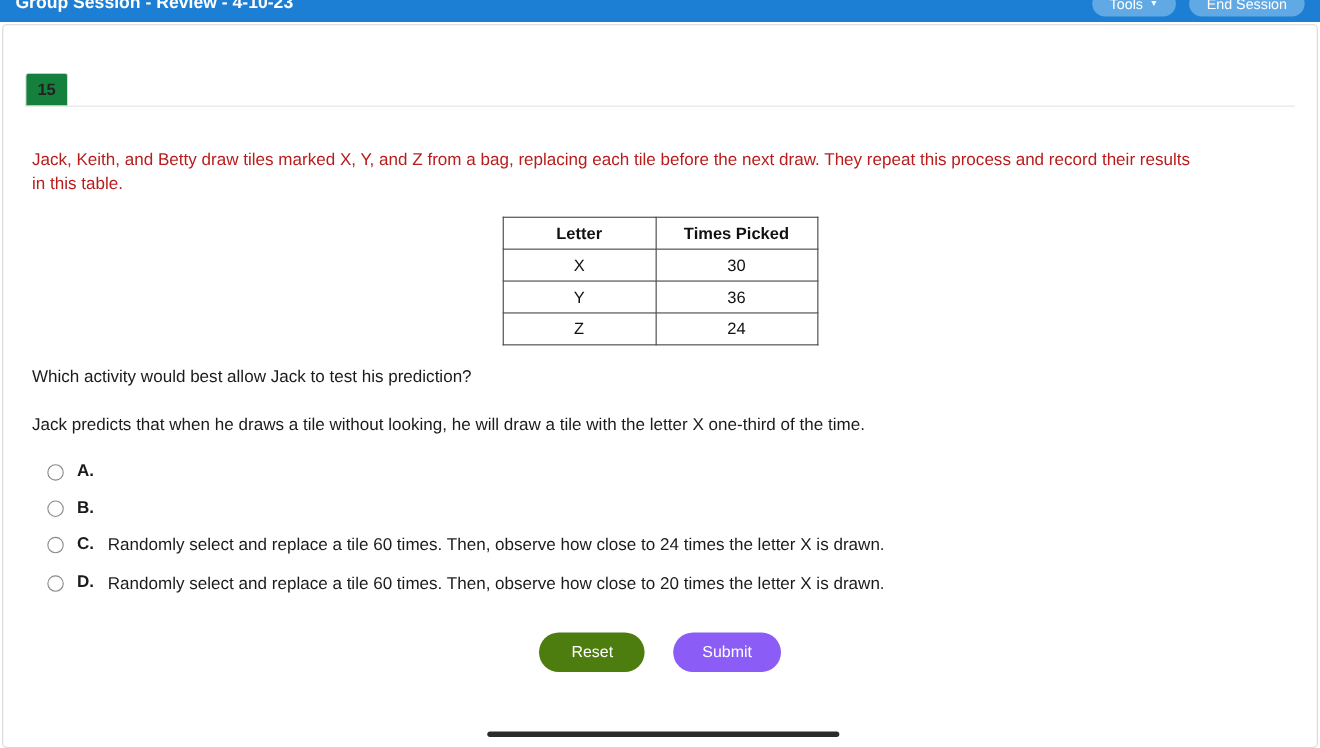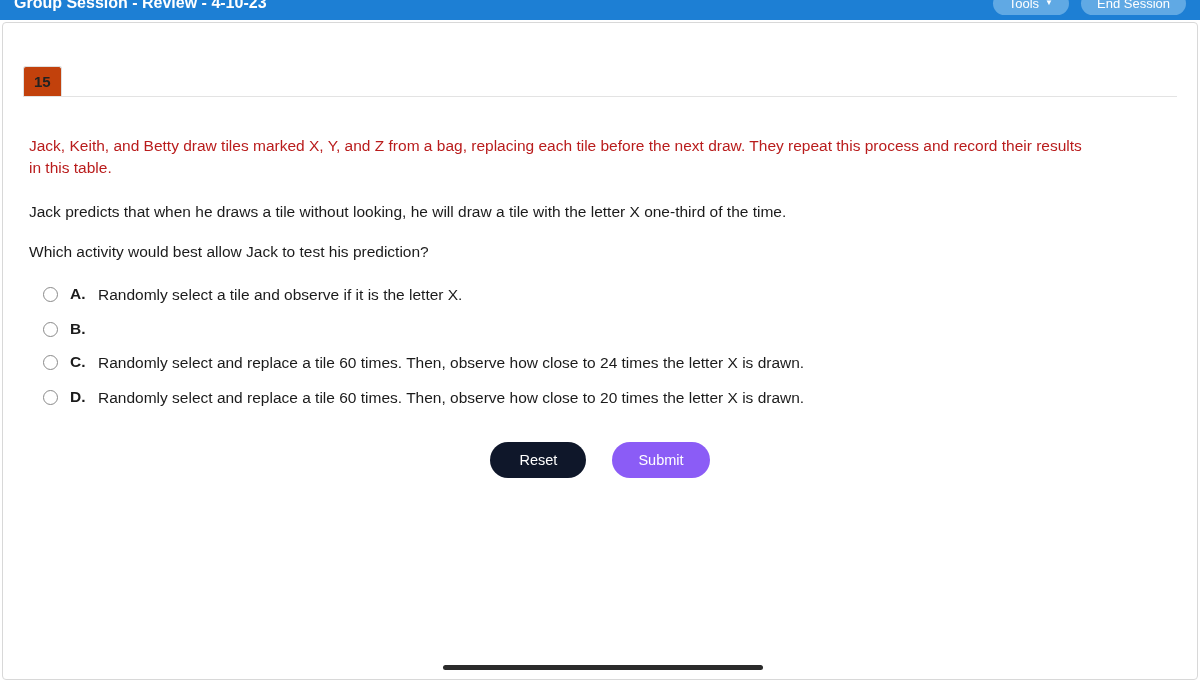--- a/index.html
+++ b/index.html
@@ -84,21 +84,21 @@
     bottom: 0;
     height: 1px;
     background: #e3e3e3;
   }
   .qnum {
     display: inline-flex;
     align-items: center;
     justify-content: center;
     min-width: 34px;
     height: 30px;
-    background: #c2410c;
+    background: #15803d;
     border: 1px solid #e0e0e0;
     border-bottom: none;
     border-radius: 3px 3px 0 0;
     font-size: 15px;
     font-weight: bold;
     color: #222;
     padding: 0 10px;
     box-sizing: border-box;
     position: relative;
     top: 3px;
@@ -200,21 +200,21 @@
   .btn {
     border: none;
     border-radius: 18px;
     padding: 10px 26px;
     font-size: 14.5px;
     color: #ffffff;
     font-family: "Liberation Sans", sans-serif;
     cursor: pointer;
     min-width: 96px;
   }
-  .btn-reset { background: #0f172a; }
+  .btn-reset { background: #4d7c0f; }
   .btn-submit { background: #8b5cf6; }
 
   
   .scroll-handle {
     position: absolute;
     left: 440px;
     bottom: 9px;
     width: 320px;
     height: 5px;
     border-radius: 3px;
@@ -240,30 +240,53 @@
 <div class="card">
 
   <div class="qnum-row">
     <div class="qnum">15</div>
   </div>
 
   <div class="body">
 
     <div class="stem">Jack, Keith, and Betty draw tiles marked X, Y, and Z from a bag, replacing each tile before the next draw. They repeat this process and record their results in this table.</div>
 
-
+    <div class="table-wrap">
+      <table class="data">
+        <thead>
+          <tr>
+            <th class="letter">Letter</th>
+            <th>Times Picked</th>
+          </tr>
+        </thead>
+        <tbody>
+          <tr>
+            <td class="letter">X</td>
+            <td class="num">30</td>
+          </tr>
+          <tr>
+            <td class="letter">Y</td>
+            <td class="num">36</td>
+          </tr>
+          <tr>
+            <td class="letter">Z</td>
+            <td class="num">24</td>
+          </tr>
+        </tbody>
+      </table>
+    </div>
+
+    <div class="para q">Which activity would best allow Jack to test his prediction?</div>
     <div class="para">Jack predicts that when he draws a tile without looking, he will draw a tile with the letter X one-third of the time.</div>
-    <div class="para q">Which activity would best allow Jack to test his prediction?</div>
 
     <div class="choices">
 
       <div class="choice">
         <span class="radio"></span>
         <span class="choice-letter">A.</span>
-        <span class="choice-text">Randomly select a tile and observe if it is the letter X.</span>
       </div>
 
       <div class="choice">
         <span class="radio"></span>
         <span class="choice-letter">B.</span>
       </div>
 
       <div class="choice">
         <span class="radio"></span>
         <span class="choice-letter">C.</span>

